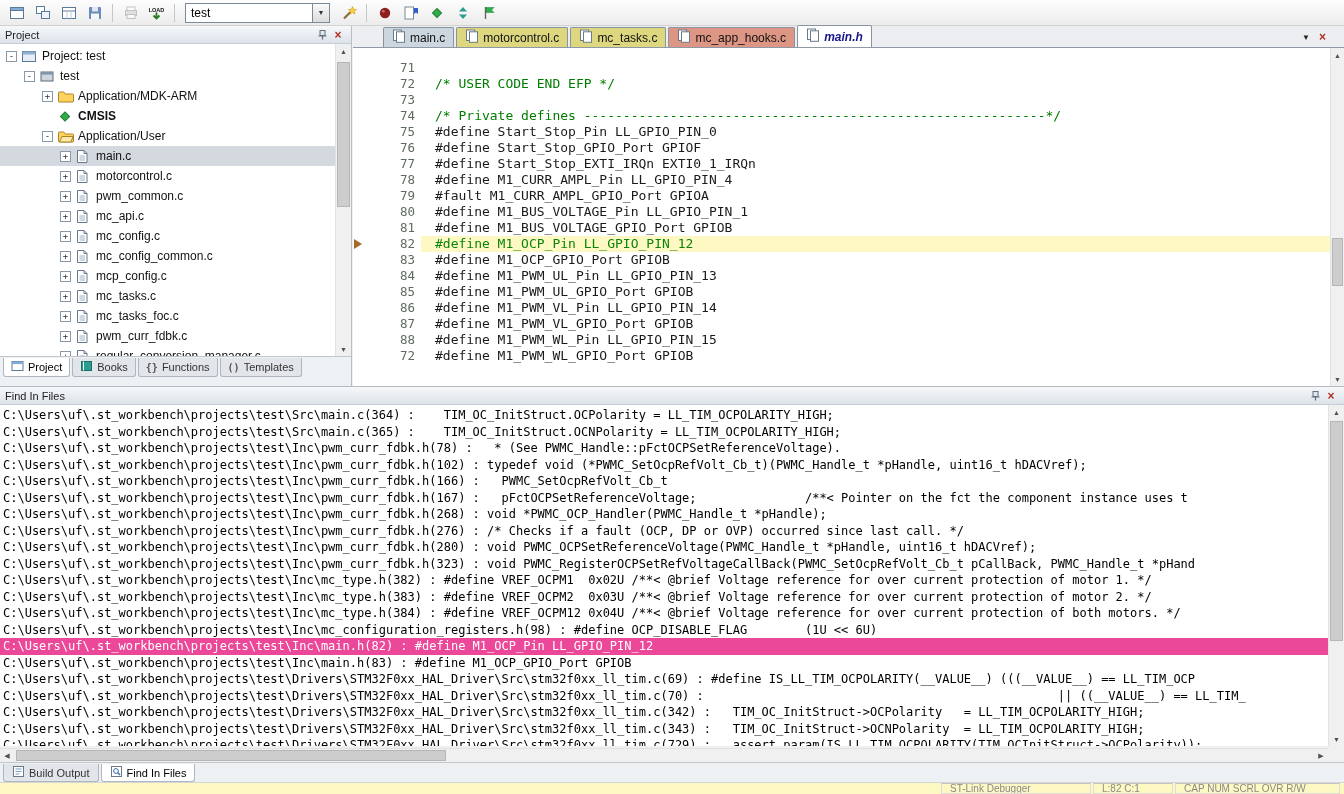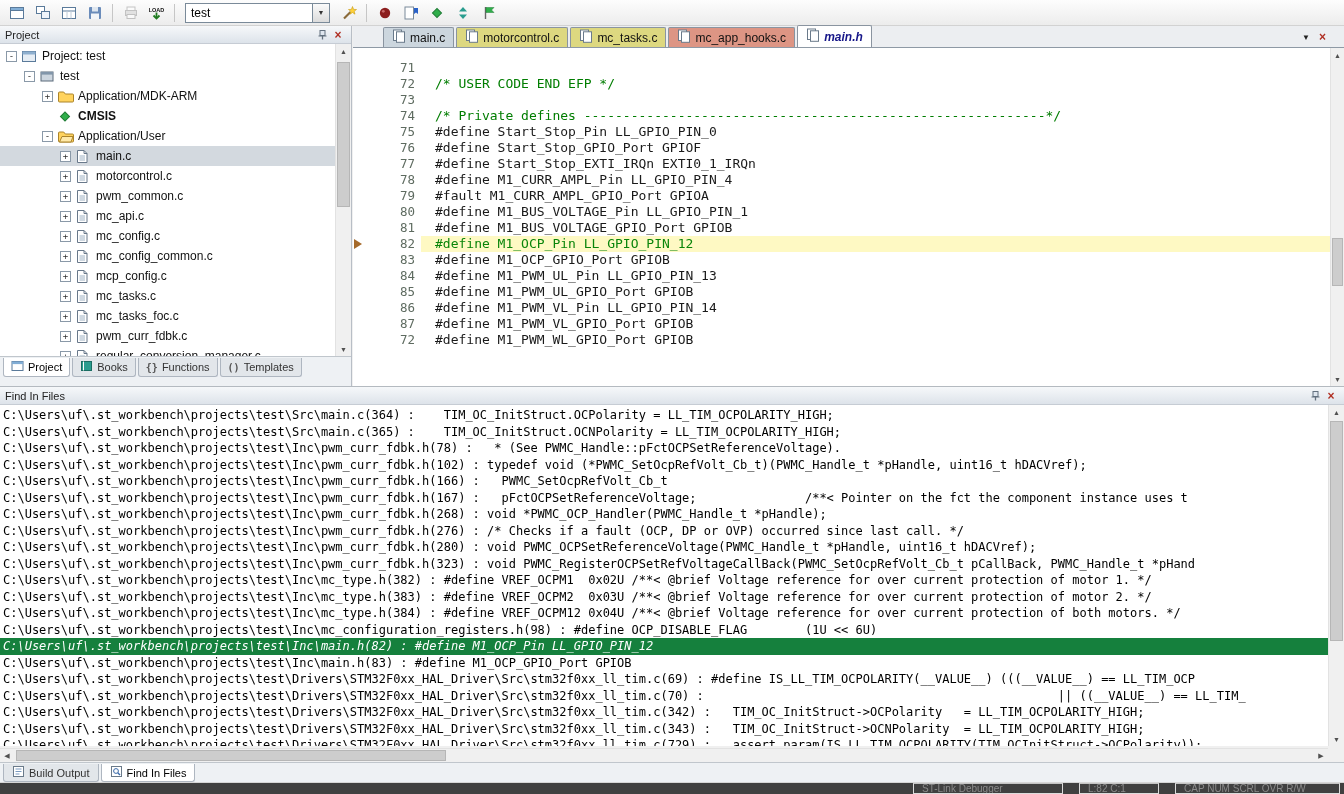--- a/index.html
+++ b/index.html
@@ -77,30 +77,30 @@
   .hscroll .sb-thumb{top:1px;bottom:1px;}
   .tree-scroll{right:0;top:18px;height:312px;width:16px;}
   .edit-scroll{right:0;top:22px;bottom:0;}
   .find-scroll{right:0;top:18px;bottom:16px;width:16px;}
   .find-hscroll{left:0;right:16px;bottom:0;}
 
   
   .find-panel{position:absolute;left:0;top:386px;width:100%;height:376px;background:#f0f0f0;border-top:1px solid #b4bac0;}
   .find-body{position:absolute;left:0;top:18px;right:16px;bottom:16px;background:#fff;overflow:hidden;padding-top:2px;}
   .find-row{height:16.5px;line-height:16.5px;font-family:"DejaVu Sans Mono",monospace;font-size:12px;white-space:pre;color:#000;padding-left:3px;}
-  .find-row.sel{background:#15803d;color:#fff;font-style:italic;}
+  .find-row.sel{background:#ec4899;color:#fff;}
 
   
   .bottom-tabs{position:absolute;left:0;top:762px;width:100%;height:20px;background:#eef1f4;border-top:1px solid #c0c6cc;
                display:flex;align-items:flex-start;padding:1px 0 0 3px;}
   .btab{height:18px;display:flex;align-items:center;gap:4px;padding:0 8px;font-size:11px;border:1px solid #aeb6c0;border-top:none;
         background:#e2e6ea;margin-right:2px;border-radius:0 0 3px 3px;color:#333;}
   .btab.active{background:#fff;color:#000;}
-  .status-bar{position:absolute;left:0;top:782px;width:100%;height:12px;background:#404040;border-top:1px solid #d6d6d6;
-              display:flex;align-items:flex-end;justify-content:flex-end;gap:16px;padding-right:4px;}
+  .status-bar{position:absolute;left:0;top:782px;width:100%;height:12px;background:#fef9c3;border-top:1px solid #d6d6d6;
+              display:flex;align-items:flex-end;justify-content:flex-end;gap:2px;padding-right:4px;}
   .sb-seg{border:1px solid #dcdcdc;border-top-color:#c4c4c4;height:100%;display:flex;align-items:center;padding:0 8px;
           color:#8a8a8a;font-size:10px;white-space:nowrap;overflow:hidden;}
   .sb-debugger{width:150px;} .sb-cursor{width:80px;text-decoration:underline;} .sb-flags{width:165px;}
 </style>
 </head>
 <body>
 
 <div class="app">
 
   <div class="toolbar" id="toolbar">
@@ -547,20 +547,25 @@
         </div>
         <div class="code-line">
           <span class="lmargin"></span>
           <span class="lnum">86</span>
           <span class="code-text">#define M1_PWM_VL_Pin LL_GPIO_PIN_14</span>
         </div>
         <div class="code-line">
           <span class="lmargin"></span>
           <span class="lnum">87</span>
           <span class="code-text">#define M1_PWM_VL_GPIO_Port GPIOB</span>
+        </div>
+        <div class="code-line">
+          <span class="lmargin"></span>
+          <span class="lnum">88</span>
+          <span class="code-text">#define M1_PWM_WL_Pin LL_GPIO_PIN_15</span>
         </div>
         <div class="code-line">
           <span class="lmargin"></span>
           <span class="lnum">72</span>
           <span class="code-text">#define M1_PWM_WL_GPIO_Port GPIOB</span>
         </div>
       </div>
     <div class="vscroll edit-scroll">
       <span class="sb-arrow up">▲</span>
       <span class="sb-thumb" style="top:190px;height:48px"></span>

